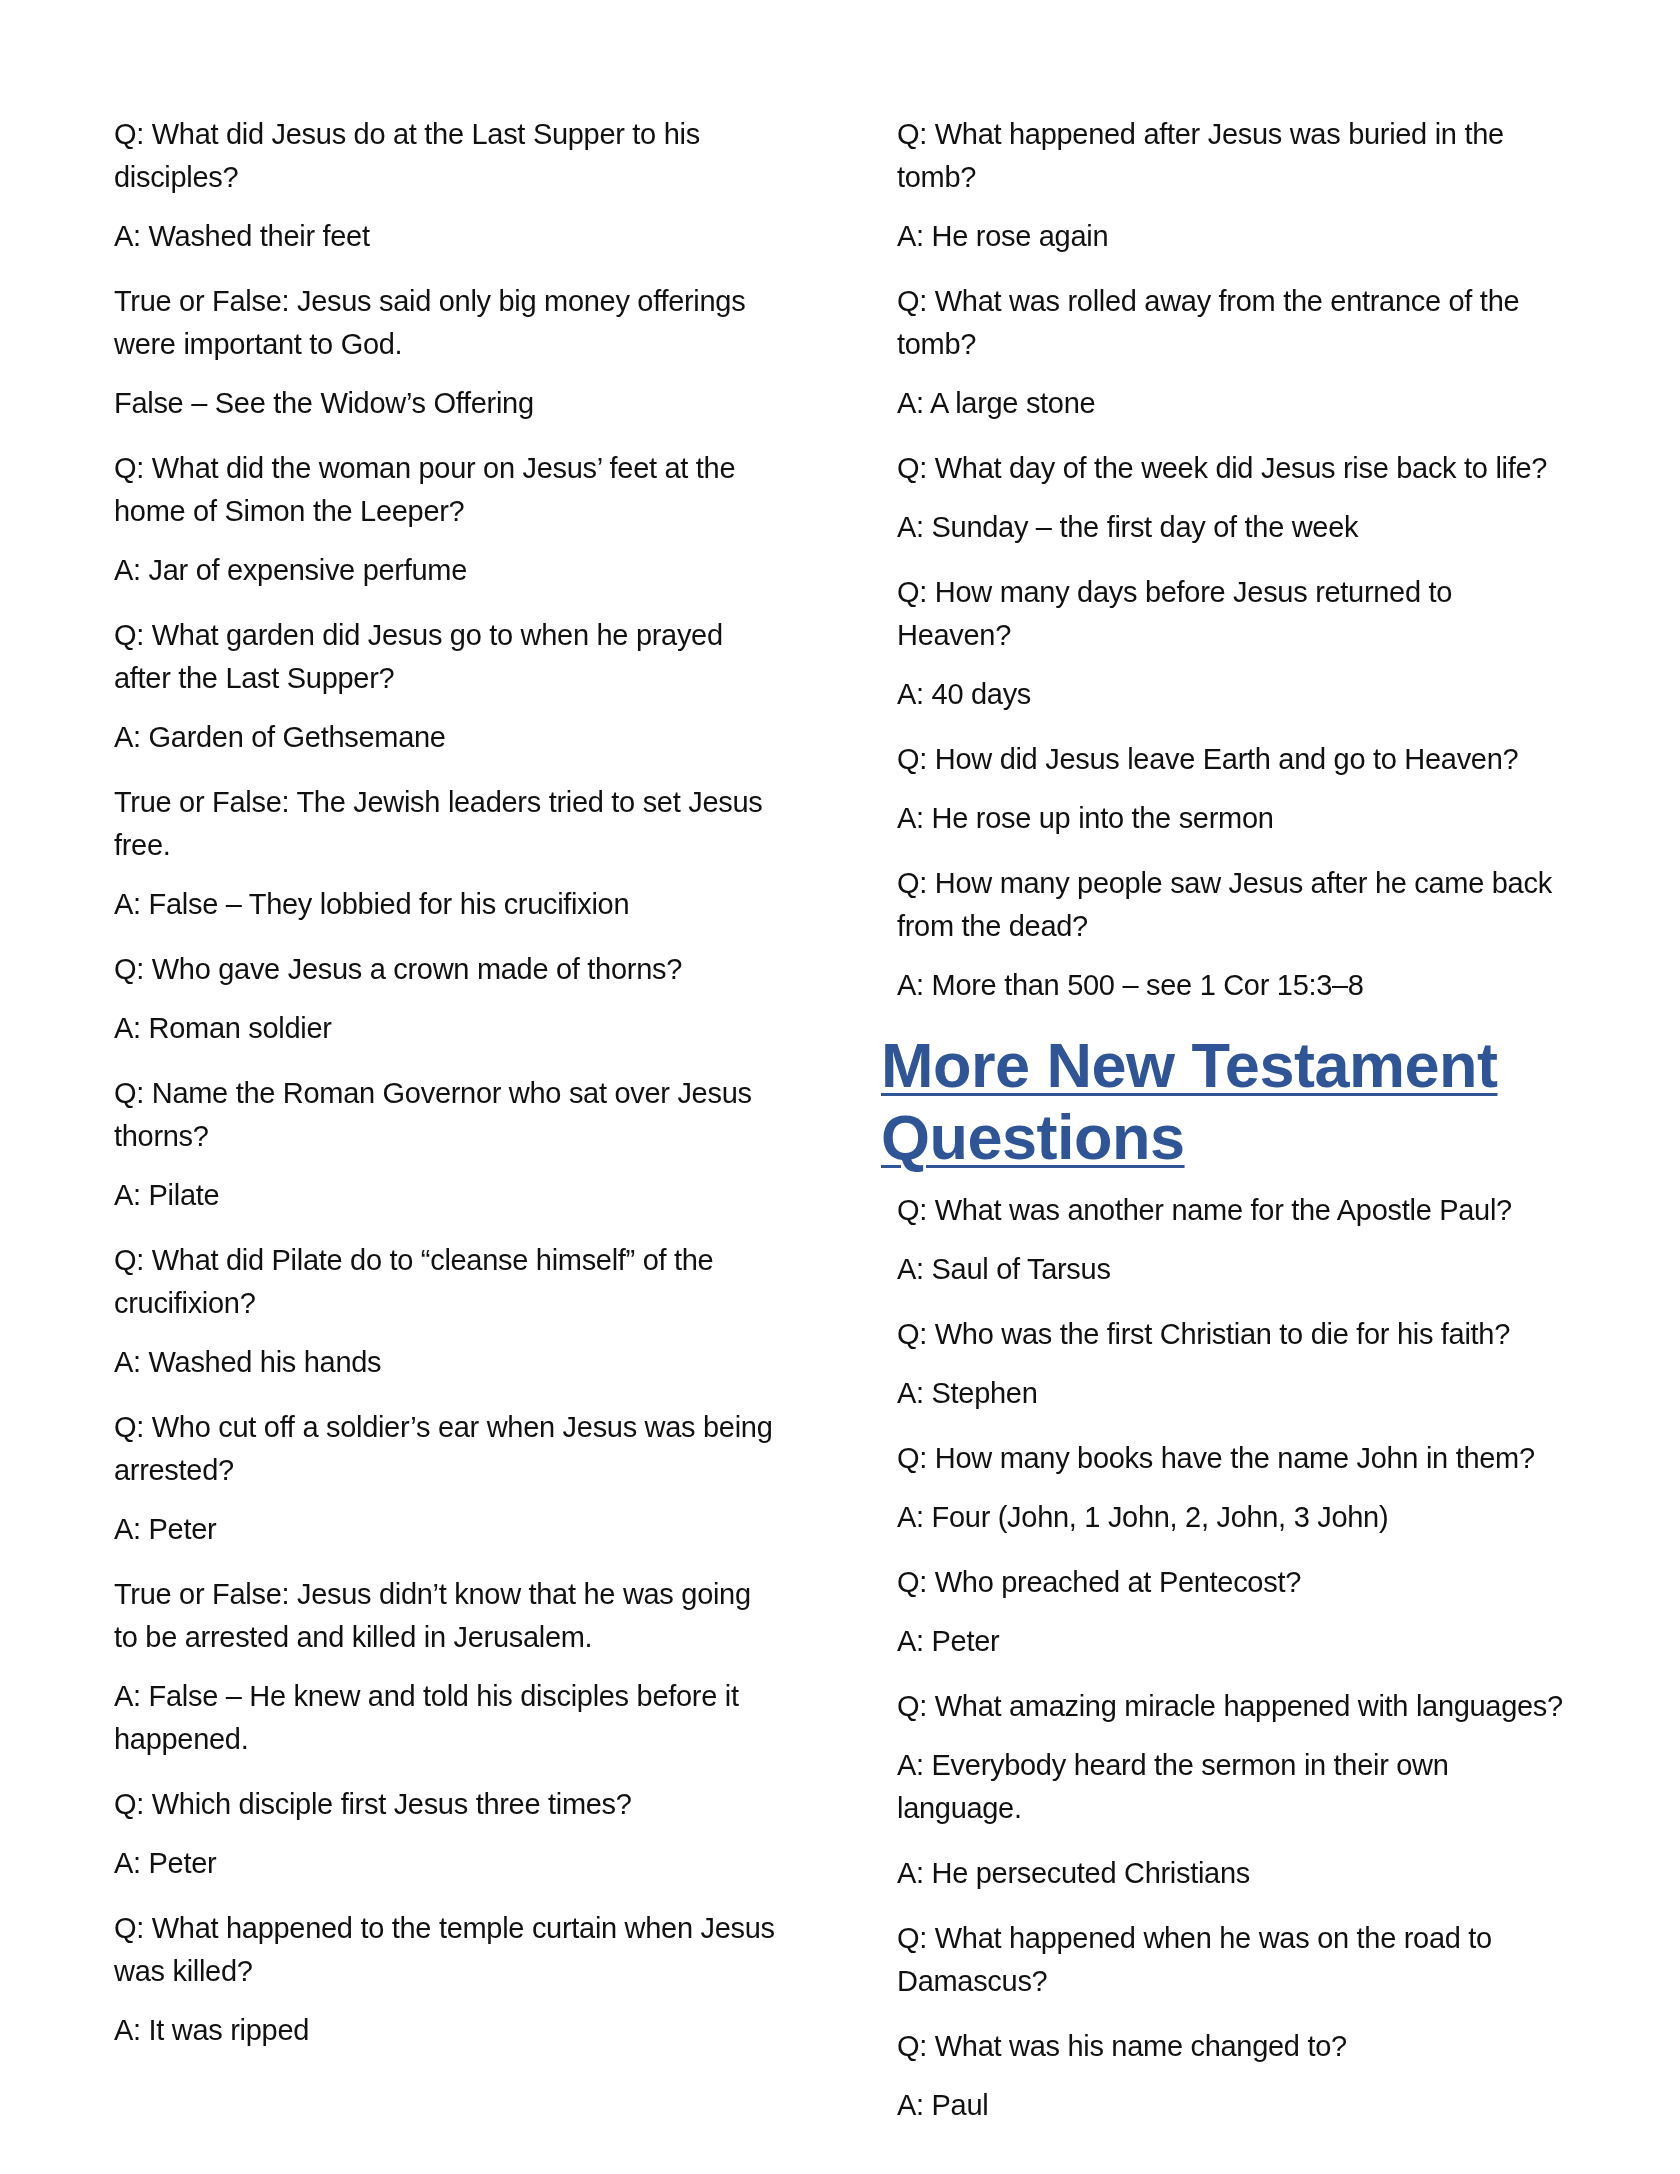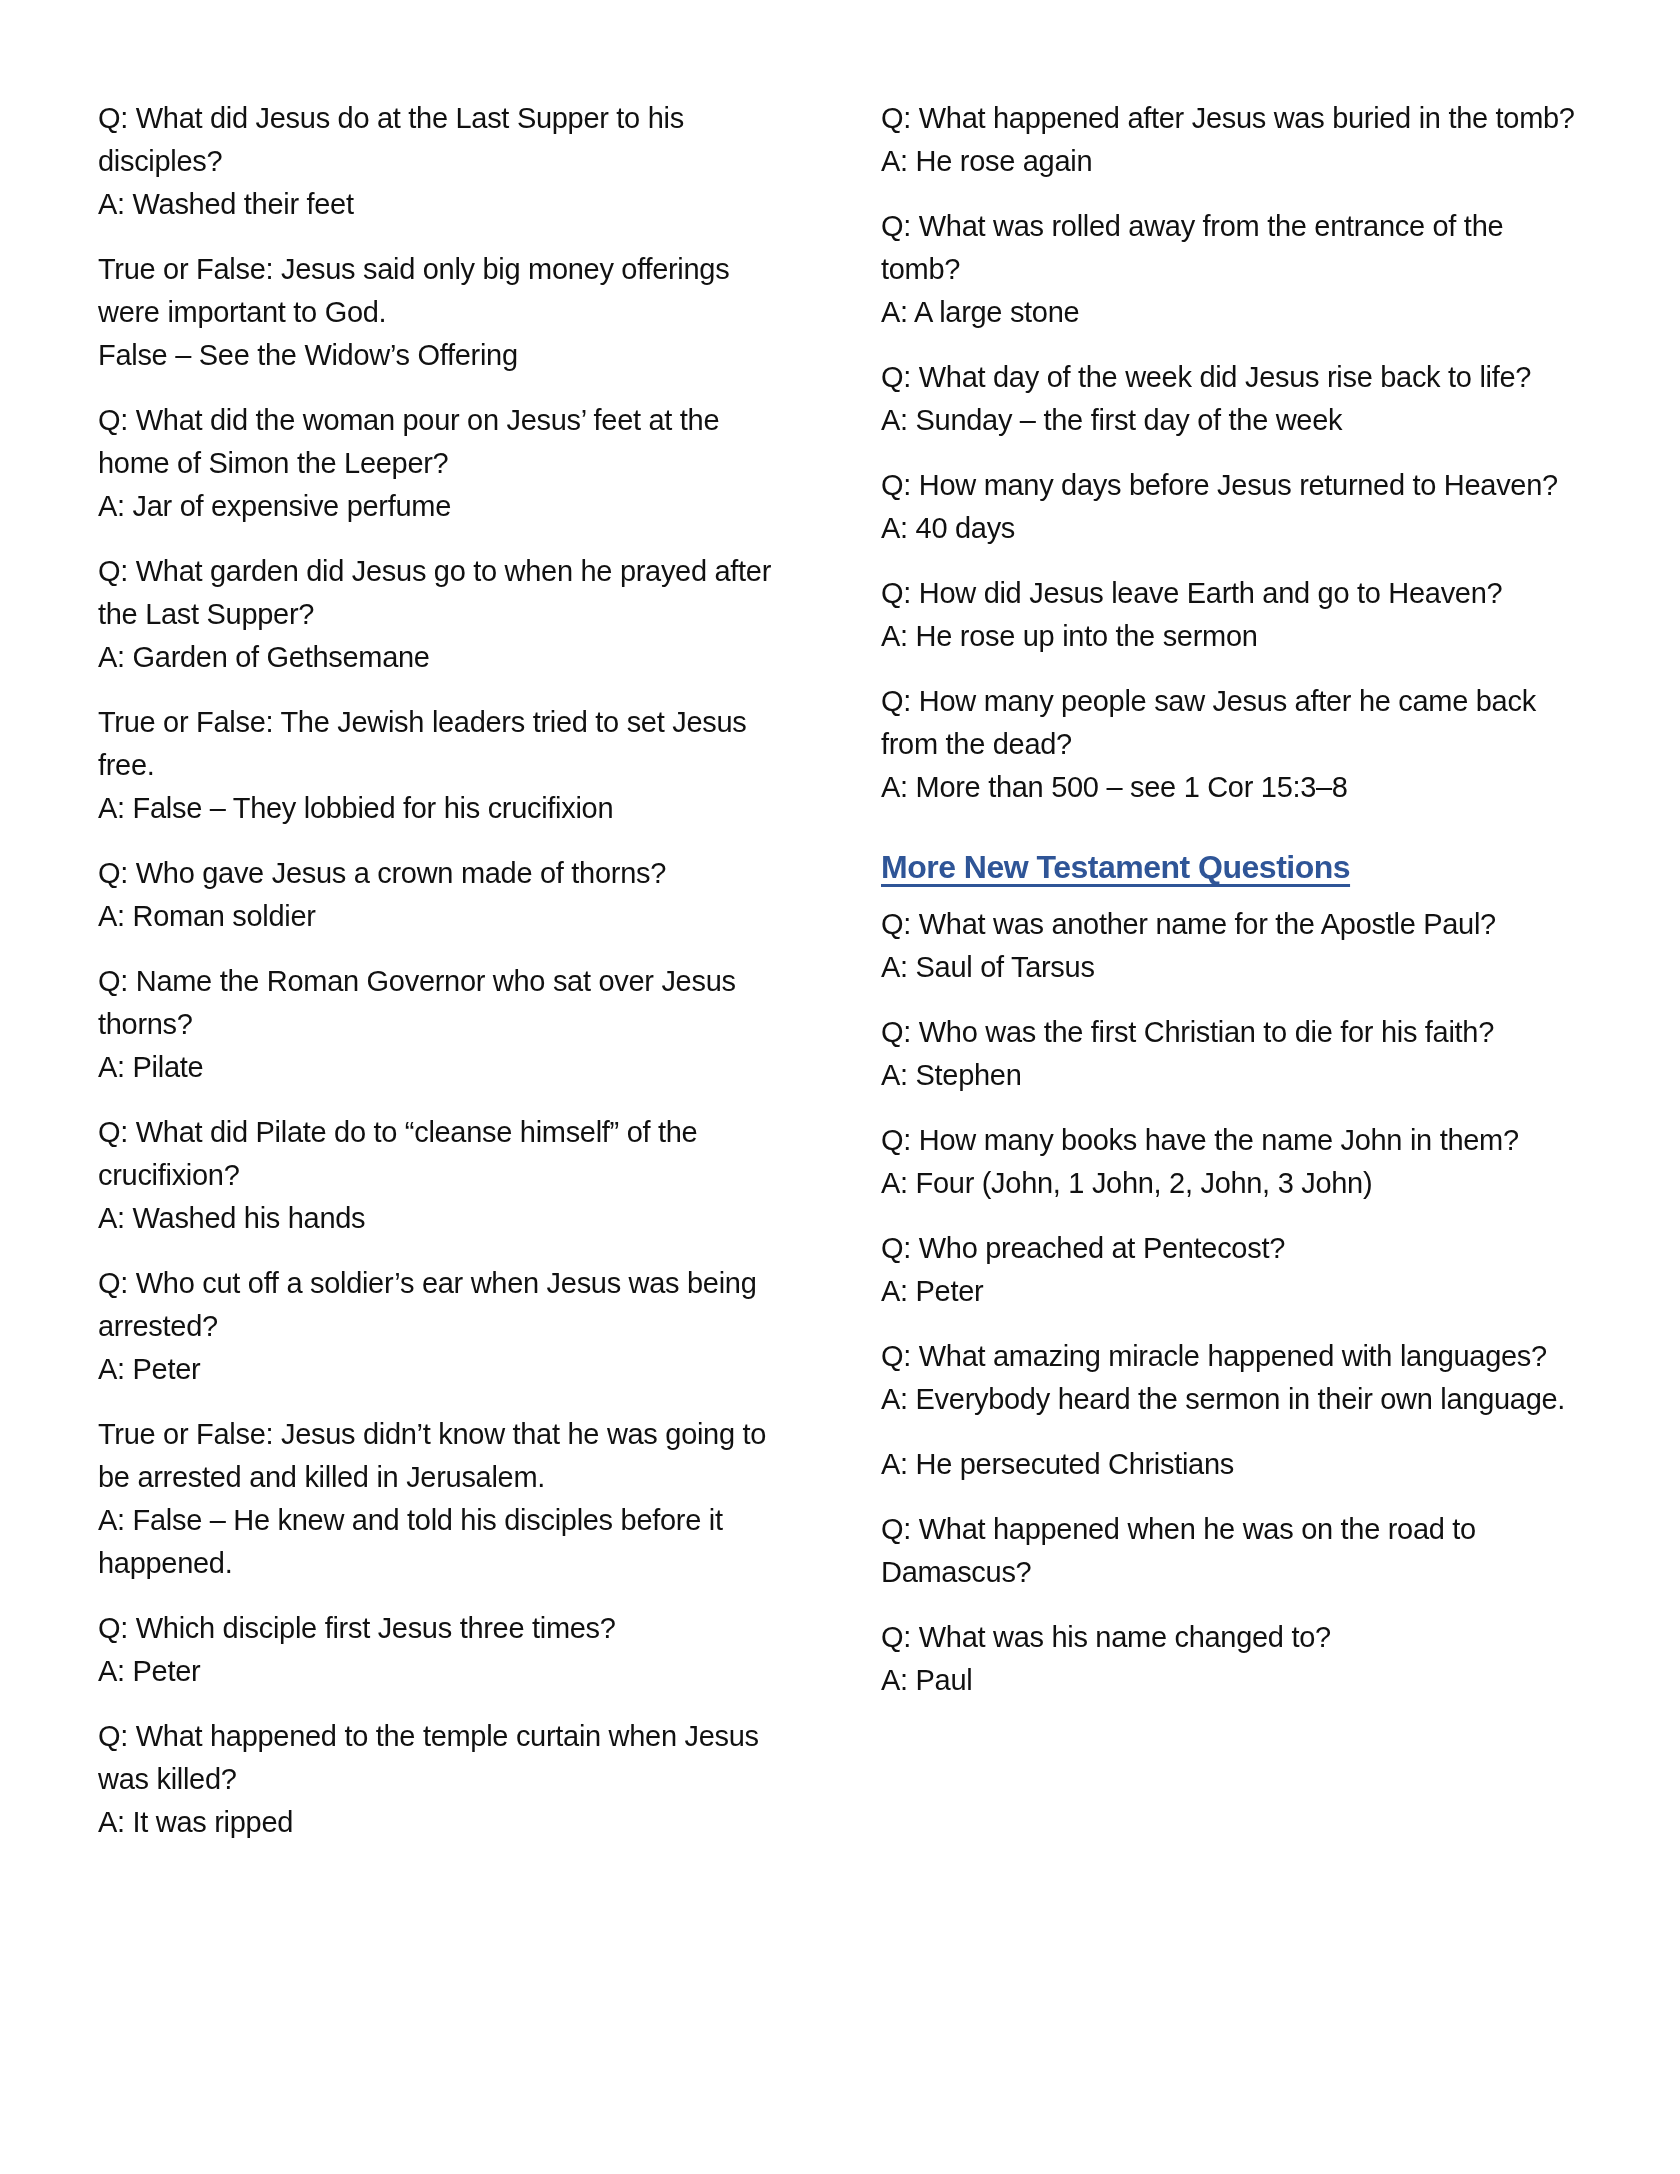--- a/index.html
+++ b/index.html
@@ -2,22 +2,22 @@
 <html><head>
 <meta charset="utf-8">
 <style>
   html, body { margin:0; padding:0; background:#ffffff; }
   body { width:1680px; height:2174px; position:relative; overflow:hidden;
          font-family:"Liberation Sans", sans-serif; color:#111111; }
   .col { position:absolute; top:97px; }
   .col.left { left:98px; width:700px; }
   .col.right { left:881px; width:700px; }
   .qa { margin:0 0 22px 0; font-size:29px; line-height:43px; letter-spacing:-0.3px; }
-  .qa p { margin:0; }
-  .heading { color:#2f5597; font-weight:bold; font-size:32px; line-height:72px;
+  .qa p { margin:16px; }
+  .heading { color:#2f5597; font-weight:bold; font-size:63px; line-height:72px;
              text-decoration:underline; text-decoration-thickness:3px; text-underline-offset:6px;
              margin:12px 0 0 0; letter-spacing:-0.5px; }
 </style>
 </head>
 <body>
 
 <div class="col left">
   <div class="qa">
       <p>Q: What did Jesus do at the Last Supper to his disciples?</p>
       <p>A: Washed their feet</p>

